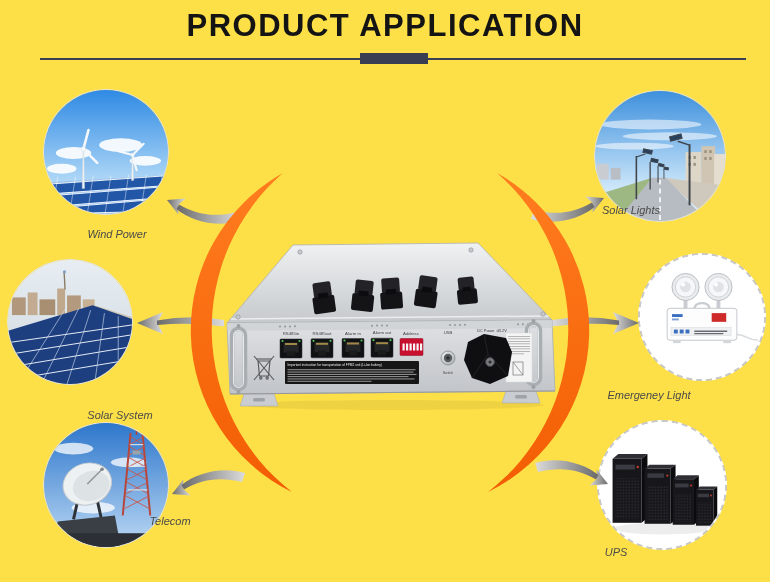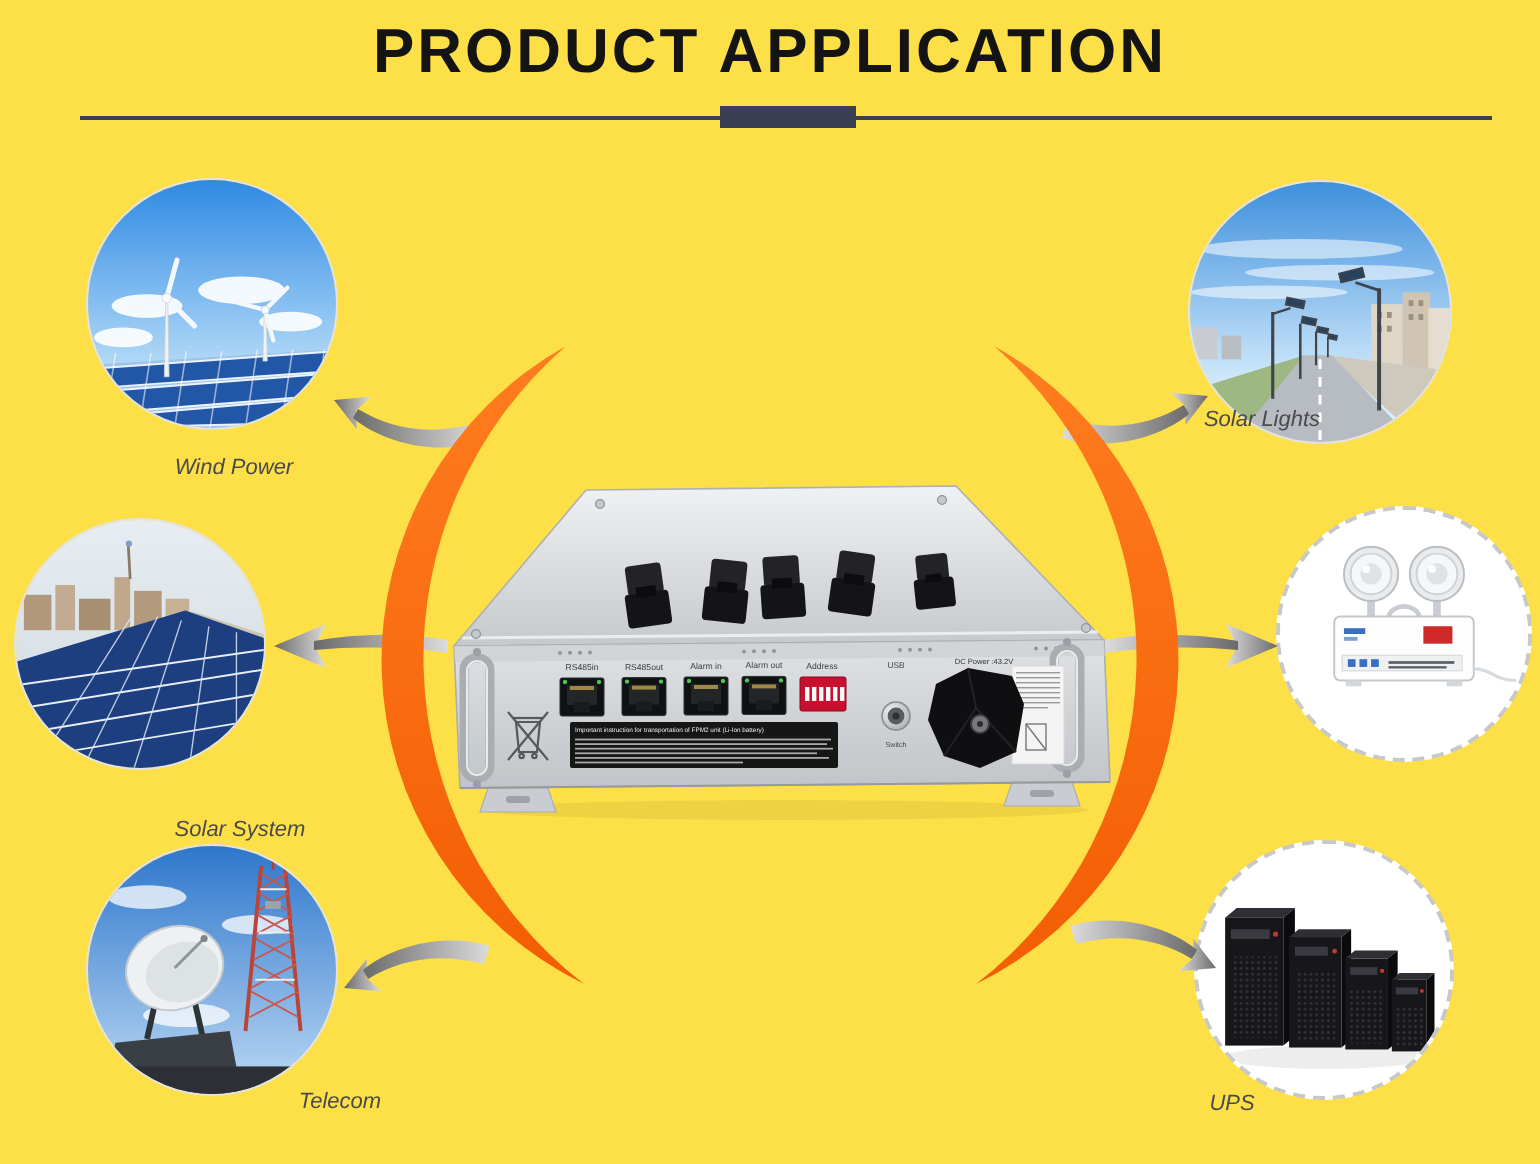--- a/index.html
+++ b/index.html
@@ -22,21 +22,21 @@
   .app-label{position:absolute;z-index:2;transform:translateX(-50%);white-space:nowrap;
              font-size:11px;color:#4a4a4a;font-style:italic;}
   .c-wind{left:43px;top:89px;width:126px;height:126px;}
   .c-solarsys{left:7px;top:259px;width:126px;height:126px;}
   .c-telecom{left:43px;top:422px;width:126px;height:126px;}
   .c-solarlights{left:594px;top:90px;width:132px;height:132px;}
   .c-emergency{left:638px;top:253px;width:128px;height:128px;}
   .c-ups{left:597px;top:420px;width:130px;height:130px;}
   .l-wind{left:117px;top:228px;}
   .l-solarsys{left:120px;top:409px;}
-  .l-telecom{left:170px;top:545px;}
+  .l-telecom{left:170px;top:515px;}
   .l-solarlights{left:631px;top:204px;}
   .l-emergency{left:649px;top:389px;}
   .l-ups{left:616px;top:546px;text-align:center;}
   
   .a-wind{left:165px;top:190px;width:76px;height:46px;}
   .a-solarsys{left:136px;top:310px;width:90px;height:26px;}
   .a-telecom{left:170px;top:458px;width:76px;height:46px;transform:scaleY(-1);}
   .a-solarlights{left:530px;top:188px;width:76px;height:46px;transform:scaleX(-1);}
   .a-emergency{left:550px;top:310px;width:90px;height:26px;transform:scaleX(-1);}
   .a-ups{left:534px;top:448px;width:76px;height:46px;transform:scale(-1,-1);}
@@ -310,20 +310,21 @@
       </g>
       <g fill="#5a5f66">
         <rect x="56" y="78" width="34" height="1.4"></rect>
           <rect x="56" y="80.6" width="30" height="1.2"></rect>
       </g>
       <path d="M100,82 C110,82 110,88 122,88" fill="none" stroke="#d8dbde" stroke-width="1.6"></path>
       <rect x="34" y="88" width="8" height="3" fill="#d4d7da"></rect>
       <rect x="86" y="88" width="8" height="3" fill="#d4d7da"></rect>
     </svg>
   </div>
+  <div class="app-label l-emergency">Emergeney Light</div>
 
   <div class="app-circle c-ups dashed">
     <svg viewBox="0 0 130 130">
       <defs>
         <pattern id="ventDots" width="3" height="3" patternUnits="userSpaceOnUse">
           <rect width="3" height="3" fill="#17171b"></rect>
             <circle cx="1.2" cy="1.2" r="0.7" fill="#34343c"></circle>
         </pattern>
       </defs>
       <rect width="130" height="130" fill="#ffffff"></rect>

